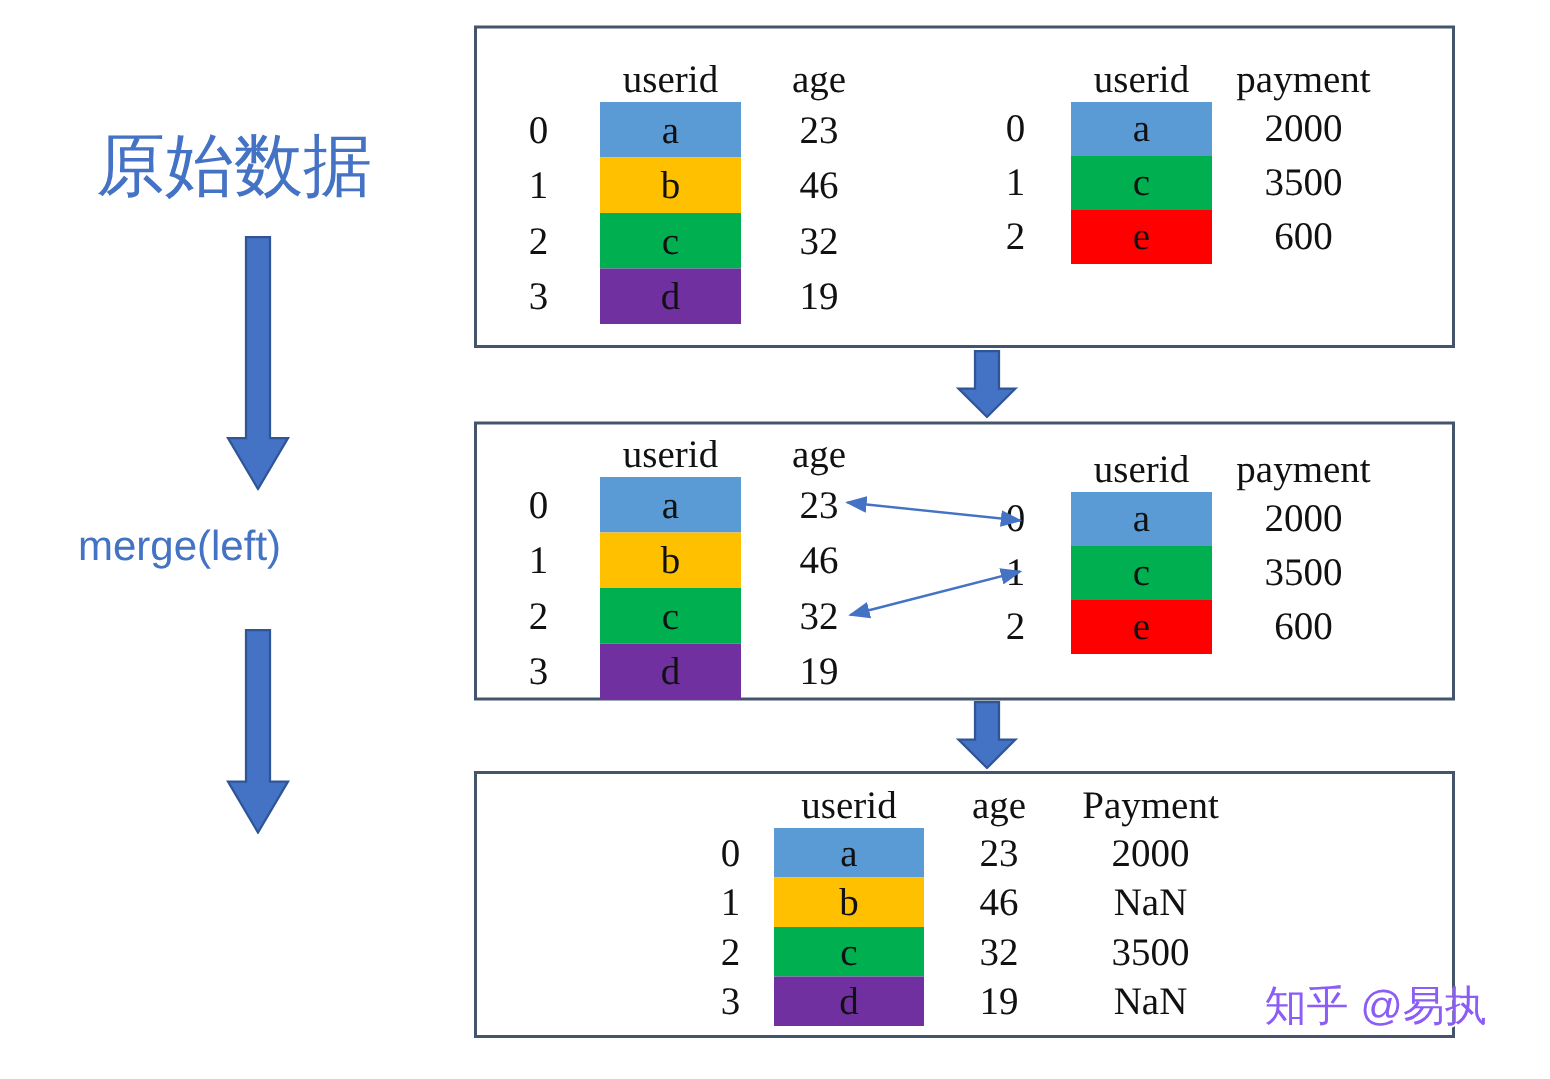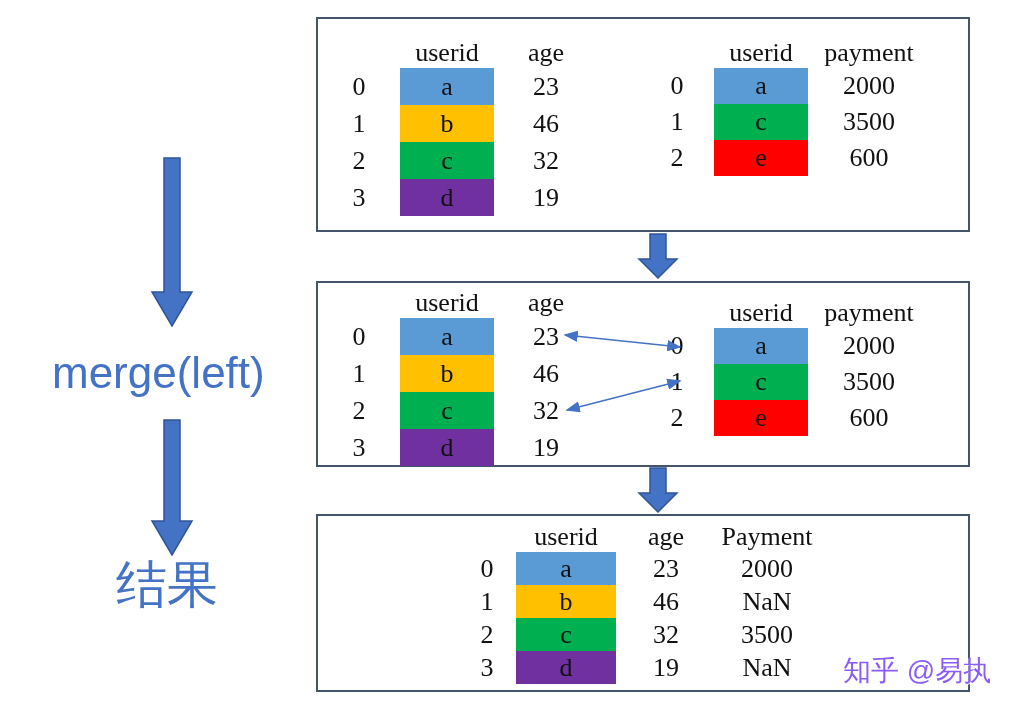--- a/index.html
+++ b/index.html
@@ -40,32 +40,32 @@
     font-family:"Liberation Sans", sans-serif;
     font-size:28px;color:#8b5cf6;white-space:nowrap;
     text-shadow:0 1px 0 #ffffff;
   }
 </style>
 </head>
 <body>
 
 <div id="canvas">
 
+  <div class="side-label" style="left:64px;top:84px;font-size:46px;">原始数据</div>
 
   <svg class="arrow-svg" style="left:150px;top:157px;" width="44" height="170" viewBox="0 0 44 170">
     <polygon points="14,1 30,1 30,135 42,135 22,169 2,135 14,135" fill="#4472C4" stroke="#2F5597" stroke-width="1.5"></polygon>
   </svg>
 
-  <div class="side-label" style="left:52px;top:348px;font-size:44px;">merge(left)</div>
+  <div class="side-label" style="left:52px;top:348px;font-size:28px;">merge(left)</div>
 
   <svg class="arrow-svg" style="left:150px;top:419px;" width="44" height="137" viewBox="0 0 44 137">
     <polygon points="14,1 30,1 30,102 42,102 22,136 2,102 14,102" fill="#4472C4" stroke="#2F5597" stroke-width="1.5"></polygon>
   </svg>
 
-  <div class="side-label" style="left:116px;top:556px;font-size:51px;">结果</div>
 
   <div class="panel" style="top:17px;height:215px;">
 
     <div class="df rh37" style="left:20px;top:19px;width:240px;height:180px;">
       <div class="col" style="left:0;width:42px;">
         <div class="hdr"></div>
         <div class="cell">0</div>
         <div class="cell">1</div>
         <div class="cell">2</div>
         <div class="cell">3</div>

